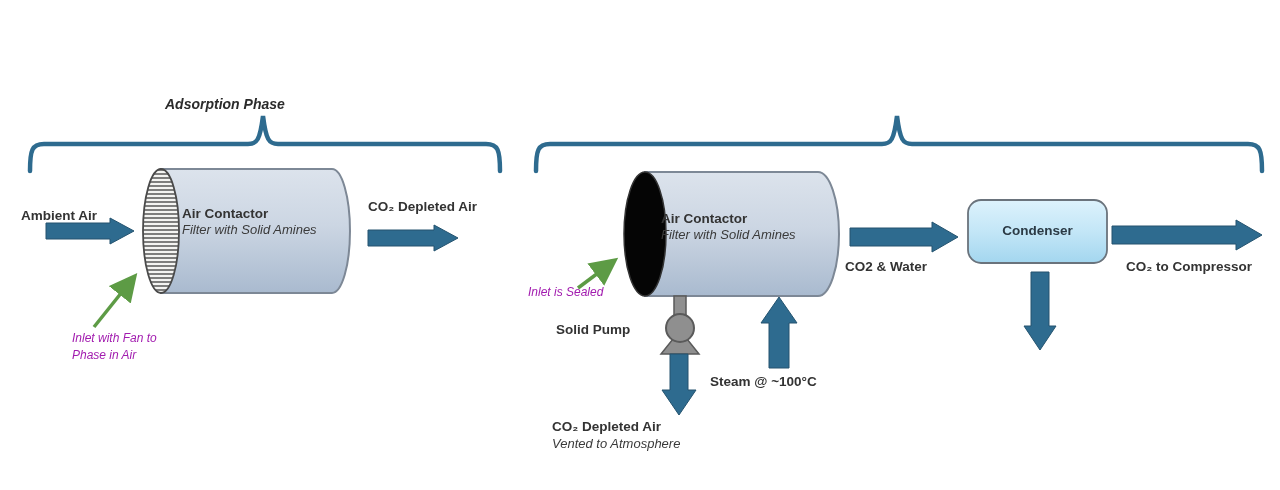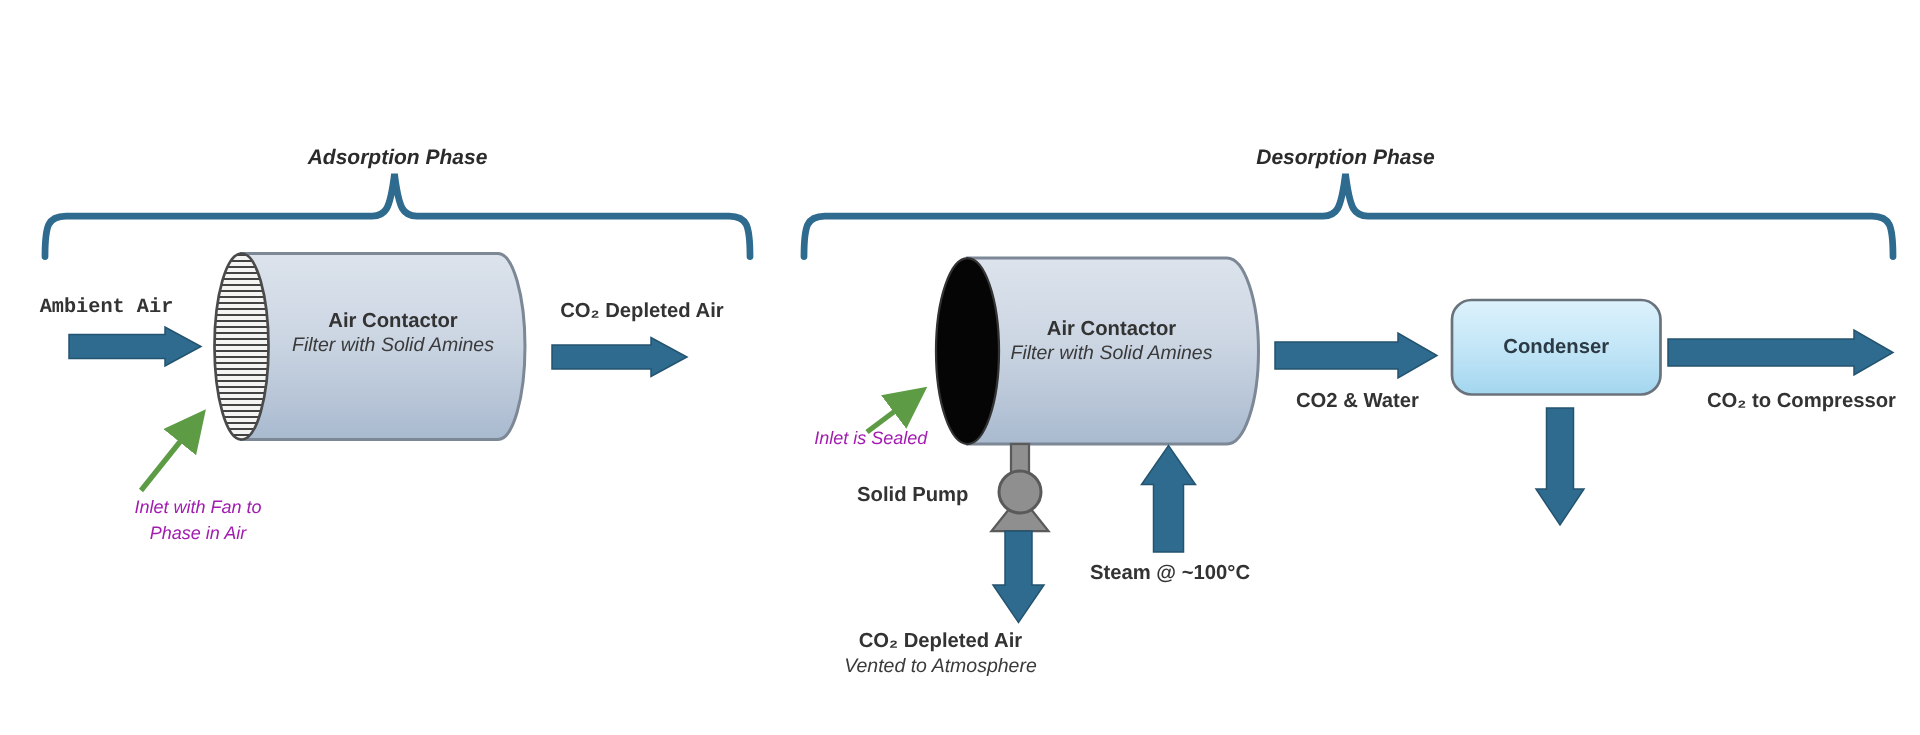--- a/index.html
+++ b/index.html
@@ -1,21 +1,21 @@
 <!DOCTYPE html>
 <html><head>
 <meta charset="utf-8">
 <style>
   html,body{margin:0;padding:0;background:#ffffff;}
   #canvas{
     position:relative;width:1280px;height:490px;background:#ffffff;overflow:hidden;
     font-family:"Liberation Sans", sans-serif;color:#2e2e2e;
   }
   #shape-layer{position:absolute;left:0;top:0;width:1280px;height:490px;}
-  .lbl{position:absolute;text-align:center;line-height:1.25;}
+  .lbl{position:absolute;text-align:left;line-height:1.25;}
   .b{font-weight:bold;font-size:13.5px;color:#333333;}
   .title{font-weight:bold;font-style:italic;font-size:14px;color:#2b2b2b;}
   .it{font-style:italic;font-size:13px;color:#3a3a3a;}
   .green{font-style:italic;font-size:12px;color:#a21caf;line-height:1.45;}
   .condenser-label{display:flex;align-items:center;justify-content:center;
     font-weight:bold;font-size:13.5px;color:#2b3a45;}
 </style>
 </head>
 <body>
 
@@ -76,23 +76,22 @@
 
     <rect x="968" y="200" width="139" height="63" rx="13" ry="13" fill="url(#condGrad)" stroke="#6a737c" stroke-width="1.8"></rect>
 
     <polygon points="1112,226 1236,226 1236,220 1262,235 1236,250 1236,244 1112,244" fill="#2e6b8f" stroke="#24536f" stroke-width="1"></polygon>
 
     <polygon points="1031,272 1049,272 1049,326 1056,326 1040,350 1024,326 1031,326" fill="#2e6b8f" stroke="#24536f" stroke-width="1"></polygon>
   </svg>
 
   <div class="lbl title" style="left:165px;top:96px;width:200px;">Adsorption Phase</div>
 
-  <div class="lbl title" style="left:797px;top:96px;width:200px;">Desorption Phase</div>
 
-  <div class="lbl b" style="left:21px;top:198px;width:100px;font-family:Liberation Mono, monospace;">Ambient Air</div>
+  <div class="lbl b" style="left:21px;top:208px;width:100px;">Ambient Air</div>
 
   <div class="lbl b" style="left:182px;top:206px;width:160px;">Air Contactor</div>
   <div class="lbl it" style="left:182px;top:222px;width:160px;">Filter with Solid Amines</div>
 
   <div class="lbl b" style="left:368px;top:199px;width:120px;">CO₂ Depleted Air</div>
 
   <div class="lbl green" style="left:72px;top:330px;width:120px;">
     <div>Inlet with Fan to</div>
     <div>Phase in Air</div>
   </div>

